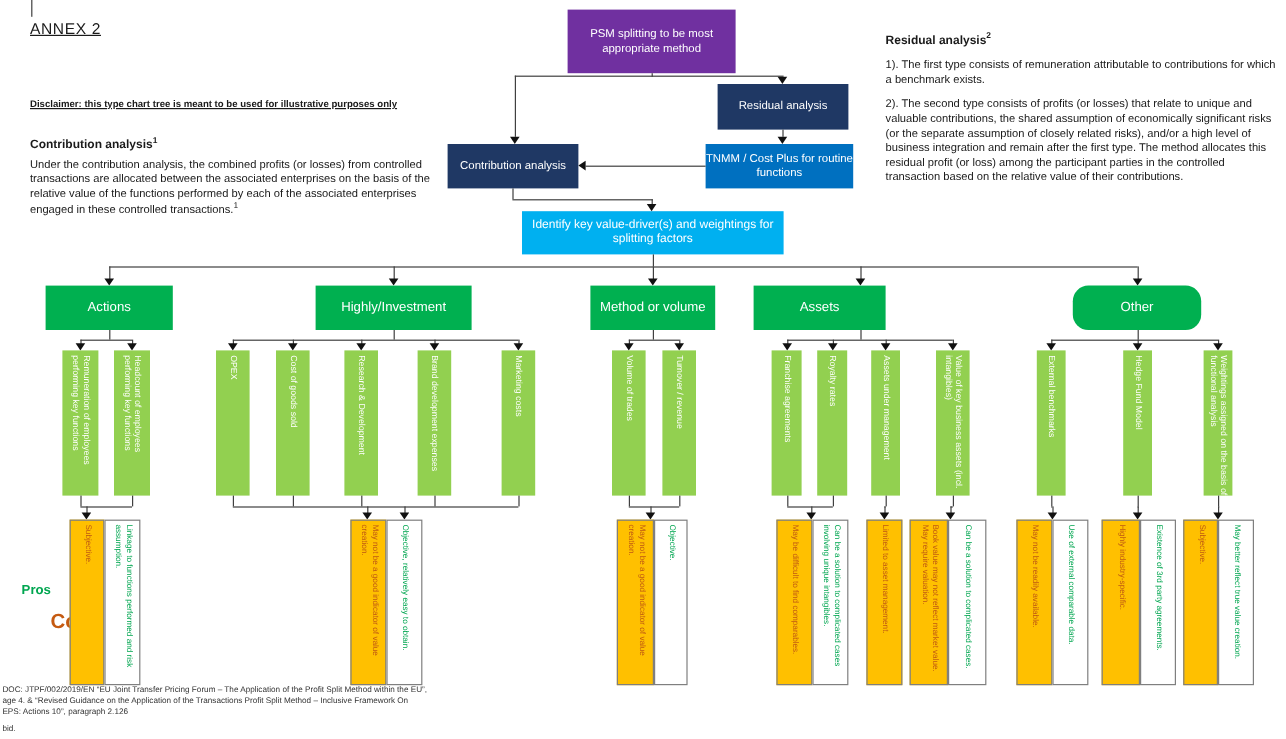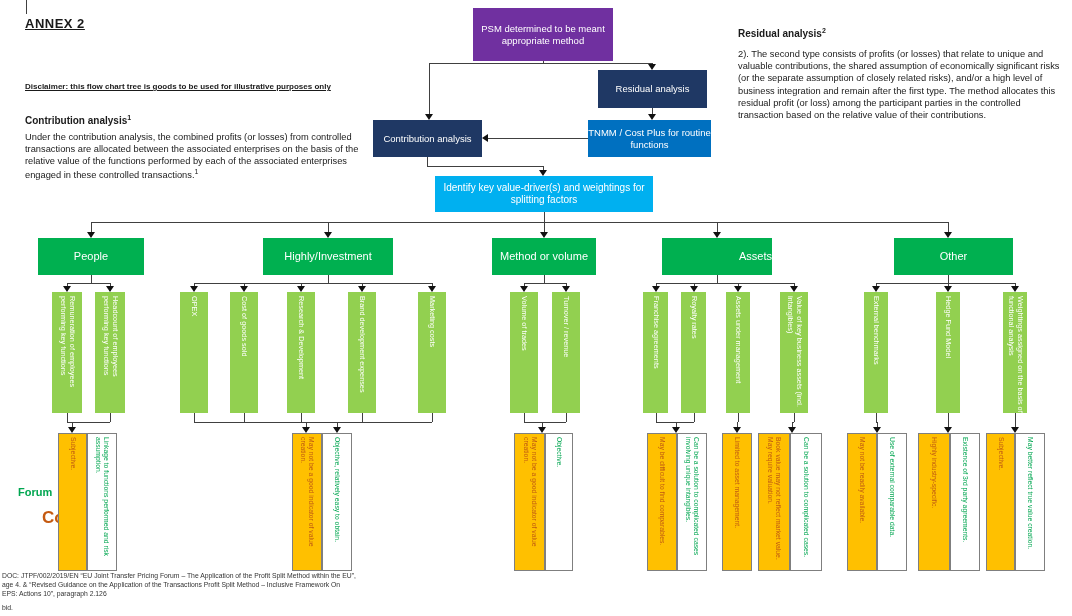--- a/index.html
+++ b/index.html
@@ -1,20 +1,20 @@
 <!DOCTYPE html>
 <html><head>
 <meta charset="utf-8">
 <style>
   html,body{margin:0;padding:0;background:#fff;}
   .stage{position:relative;width:1072px;height:616px;background:#ffffff;
          font-family:"Liberation Sans",sans-serif;overflow:hidden;color:#1a1a1a;}
   .abs{position:absolute;}
   
-  .annex{left:25px;top:16px;font-size:13px;font-weight:bold;text-decoration:underline;letter-spacing:.5px;}
+  .annex{left:25px;top:16px;font-size:13px;font-weight:normal;text-decoration:underline;letter-spacing:.5px;}
   .title{left:25px;top:46px;font-size:17px;font-weight:bold;text-decoration:underline;}
   .disclaimer{left:25px;top:82px;width:330px;font-size:8px;font-weight:bold;text-decoration:underline;line-height:1.35;}
   .sect-head{left:25px;top:114px;font-size:10px;font-weight:bold;}
   .body-par{left:25px;top:131px;width:348px;font-size:9.3px;line-height:1.3;}
   
   .rpanel{left:738px;top:26px;width:330px;font-size:9.3px;line-height:1.3;}
   .rpanel h3{margin:0 0 8px 0;font-size:10px;font-weight:bold;}
   .rpanel p{margin:0 0 8px 0;}
   sup{font-size:7px;}
   
@@ -45,40 +45,41 @@
   .legend-cons{left:18px;top:508px;font-size:17px;font-weight:bold;color:#C55A11;margin-left:24px;}
   .footnotes{left:2px;top:572px;width:430px;font-size:6.8px;line-height:1.3;color:#333;}
   .footnote-gap{margin-top:6px;}
 </style>
 </head>
 <body>
 
 <div class="stage">
 
   <div class="abs annex">ANNEX 2</div>
-  <div class="abs disclaimer">Disclaimer:  this flow chart tree is goods to be used for illustrative purposes only</div>
+  <div class="abs disclaimer">Disclaimer:  this type chart tree is meant to be used for illustrative purposes only</div>
   <div class="abs sect-head">
     <span>Contribution analysis</span><sup>1</sup>
   </div>
   <div class="abs body-par">
     <span>Under the contribution analysis, the combined profits (or losses) from controlled transactions are allocated between the associated enterprises on the basis of the relative value of the functions performed by each of the associated enterprises engaged in these controlled transactions.</span><sup>1</sup>
   </div>
 
   <div class="abs rpanel">
     <h3><span>Residual analysis</span><sup>2</sup></h3>
+    <p>1). The first type consists of remuneration attributable to contributions for which a benchmark exists.</p>
     <p>2). The second type consists of profits (or losses) that relate to unique and valuable contributions, the shared assumption of economically significant risks (or the separate assumption of closely related risks), and/or a high level of business integration and remain after the first type. The method allocates this residual profit (or loss) among the participant parties in the controlled transaction based on the relative value of their contributions.</p>
   </div>
 
-  <div class="fbox psm">PSM determined  to be meant appropriate method</div>
+  <div class="fbox psm">PSM splitting  to be most appropriate method</div>
   <div class="fbox residual">Residual analysis</div>
   <div class="fbox contrib">Contribution analysis</div>
   <div class="fbox tnmm">TNMM / Cost Plus for routine functions</div>
   <div class="fbox identify">Identify key value-driver(s) and weightings  for splitting  factors</div>
 
-  <div class="abs legend-pros">Forum</div>
+  <div class="abs legend-pros">Pros</div>
   <div class="abs legend-cons">Cons</div>
 
   <div class="abs footnotes">
     <div>DOC: JTPF/002/2019/EN “EU Joint Transfer Pricing Forum – The Application of the Profit Split Method  within the EU”,</div>
     <div>age 4.  &amp; “Revised Guidance on the Application of the Transactions Profit Split Method  – Inclusive Framework On</div>
     <div>EPS: Actions 10”, paragraph 2.126</div>
     <div class="footnote-gap">bid.</div>
   </div>
 
   <div id="diagram">
@@ -94,21 +95,21 @@
       <div class="arr-l" style="left: 482px; top: 134px;"></div>
       <div class="ln" style="left: 427px; top: 157px; width: 1px; height: 9px;"></div>
       <div class="ln" style="left: 427px; top: 166px; width: 117px; height: 1px;"></div>
       <div class="ln" style="left: 543px; top: 166px; width: 1px; height: 4px;"></div>
       <div class="arr-d" style="left: 539px; top: 170px;"></div>
       <div class="ln" style="left: 544px; top: 212px; width: 1px; height: 10px;"></div>
       <div class="ln" style="left: 91px; top: 222px; width: 857px; height: 1px;"></div>
       <div class="ln" style="left: 91px; top: 222px; width: 1px; height: 11px;"></div>
       <div class="arr-d" style="left: 87px; top: 232px;"></div>
       <div class="cat" style="left: 38px; top: 238px; width: 106px; height: 37px;">
-        <span>People</span>
+        <span>Actions</span>
       </div>
       <div class="ln" style="left: 91px; top: 275px; width: 1px; height: 8px;"></div>
       <div class="ln" style="left: 67px; top: 283px; width: 43px; height: 1px;"></div>
       <div class="ln" style="left: 67px; top: 283px; width: 1px; height: 4px;"></div>
       <div class="arr-d" style="left: 63px; top: 286px;"></div>
       <div class="ln" style="left: 110px; top: 283px; width: 1px; height: 4px;"></div>
       <div class="arr-d" style="left: 106px; top: 286px;"></div>
       <div class="factor" style="left: 52px; top: 292px; width: 30px; height: 121px;">
         <span class="vtxt">Remuneration  of employees performing key functions</span>
       </div>
@@ -197,21 +198,21 @@
       <div class="ln" style="left: 542px; top: 422px; width: 1px; height: 6px;"></div>
       <div class="arr-d" style="left: 538px; top: 427px;"></div>
       <div class="assess cons" style="left: 514px; top: 433px; width: 31px; height: 138px;">
         <span class="vtxt">May not be a good indicator of value creation.</span>
       </div>
       <div class="assess pros" style="left: 545px; top: 433px; width: 28px; height: 138px;">
         <span class="vtxt">Objective.</span>
       </div>
       <div class="ln" style="left: 717px; top: 222px; width: 1px; height: 11px;"></div>
       <div class="arr-d" style="left: 713px; top: 232px;"></div>
-      <div class="cat" style="left: 662px; top: 238px; width: 110px; height: 37px; justify-content: flex-end;">
+      <div class="cat" style="left: 628px; top: 238px; width: 110px; height: 37px;">
         <span>Assets</span>
       </div>
       <div class="ln" style="left: 717px; top: 275px; width: 1px; height: 8px;"></div>
       <div class="ln" style="left: 655.5px; top: 283px; width: 138.5px; height: 1px;"></div>
       <div class="ln" style="left: 655.5px; top: 283px; width: 1px; height: 4px;"></div>
       <div class="arr-d" style="left: 651.5px; top: 286px;"></div>
       <div class="ln" style="left: 693.5px; top: 283px; width: 1px; height: 4px;"></div>
       <div class="arr-d" style="left: 689.5px; top: 286px;"></div>
       <div class="ln" style="left: 738px; top: 283px; width: 1px; height: 4px;"></div>
       <div class="arr-d" style="left: 734px; top: 286px;"></div>
@@ -252,21 +253,21 @@
         <span class="vtxt">Limited to asset management.</span>
       </div>
       <div class="assess cons" style="left: 758px; top: 433px; width: 32px; height: 138px;">
         <span class="vtxt">Book value may not reflect market value. May require valuation.</span>
       </div>
       <div class="assess pros" style="left: 790px; top: 433px; width: 32px; height: 138px;">
         <span class="vtxt">Can be a solution to complicated cases.</span>
       </div>
       <div class="ln" style="left: 947.5px; top: 222px; width: 1px; height: 11px;"></div>
       <div class="arr-d" style="left: 943.5px; top: 232px;"></div>
-      <div class="cat" style="left: 894px; top: 238px; width: 119px; height: 37px;">
+      <div class="cat" style="left: 894px; top: 238px; width: 107px; height: 37px; border-radius: 13px;">
         <span>Other</span>
       </div>
       <div class="ln" style="left: 947.5px; top: 275px; width: 1px; height: 8px;"></div>
       <div class="ln" style="left: 876px; top: 283px; width: 139px; height: 1px;"></div>
       <div class="ln" style="left: 876px; top: 283px; width: 1px; height: 4px;"></div>
       <div class="arr-d" style="left: 872px; top: 286px;"></div>
       <div class="ln" style="left: 948px; top: 283px; width: 1px; height: 4px;"></div>
       <div class="arr-d" style="left: 944px; top: 286px;"></div>
       <div class="ln" style="left: 1015px; top: 283px; width: 1px; height: 4px;"></div>
       <div class="arr-d" style="left: 1011px; top: 286px;"></div>

